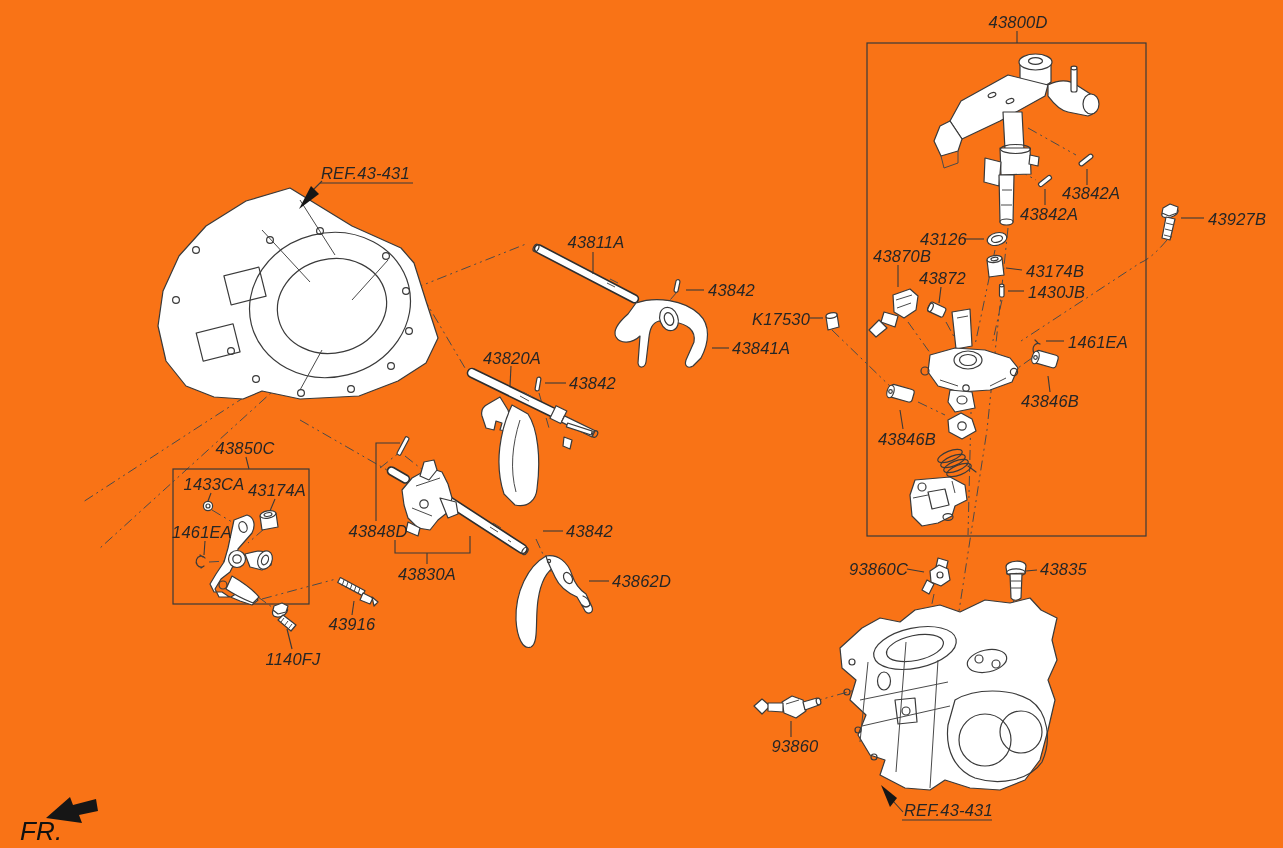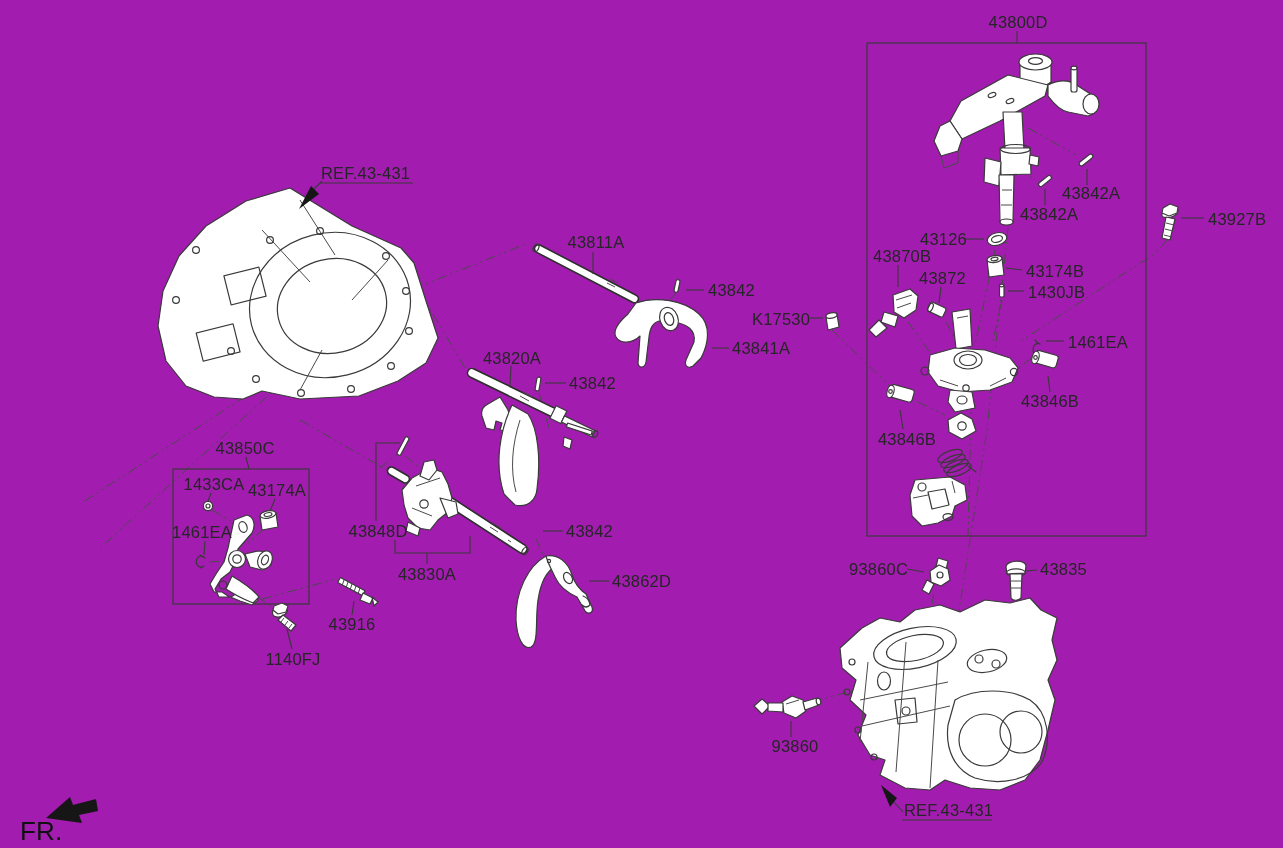--- a/index.html
+++ b/index.html
@@ -1,16 +1,16 @@
 <!DOCTYPE html>
 <html><head>
 <meta charset="utf-8">
 <style>
   html,body{margin:0;padding:0;background:#ffffff;}
-  .stage{position:relative;width:1283px;height:848px;background:#a21caf;overflow:hidden;}
+  .stage{position:relative;width:1283px;height:848px;background:#f97316;overflow:hidden;font-style:italic;}
   svg{display:block;}
   svg text{font-family:"Liberation Sans","DejaVu Sans",sans-serif;font-size:16.5px;fill:#262626;letter-spacing:.2px;}
   text.fr{font-size:26px;fill:#111;}
   .part{stroke:#3a3a3a;stroke-width:1.2;fill:#ffffff;stroke-linejoin:round;stroke-linecap:round;}
   .partnf{stroke:#3a3a3a;stroke-width:1.2;fill:none;stroke-linejoin:round;stroke-linecap:round;}
   .thin{stroke:#4a4a4a;stroke-width:1;fill:none;}
   .rod{stroke:#2e2e2e;stroke-width:1.6;fill:#ffffff;stroke-linejoin:round;}
   .proj{stroke:#4a4a4a;stroke-width:1;fill:none;stroke-dasharray:10 4 2 4 2 4;}
   .leader{stroke:#3a3a3a;stroke-width:1.1;fill:none;}
   .box{stroke:#3a3a3a;stroke-width:1.2;fill:none;}

